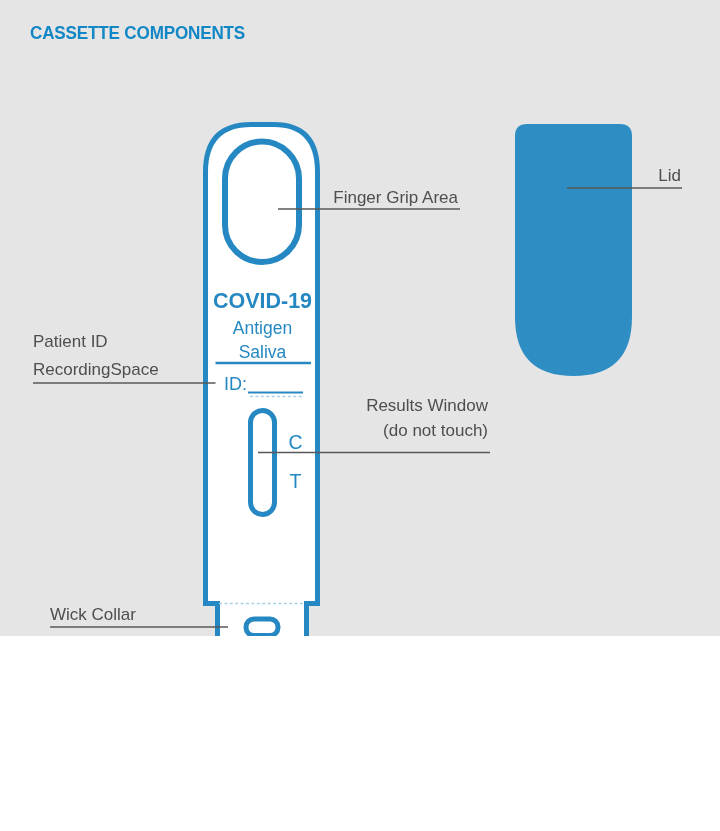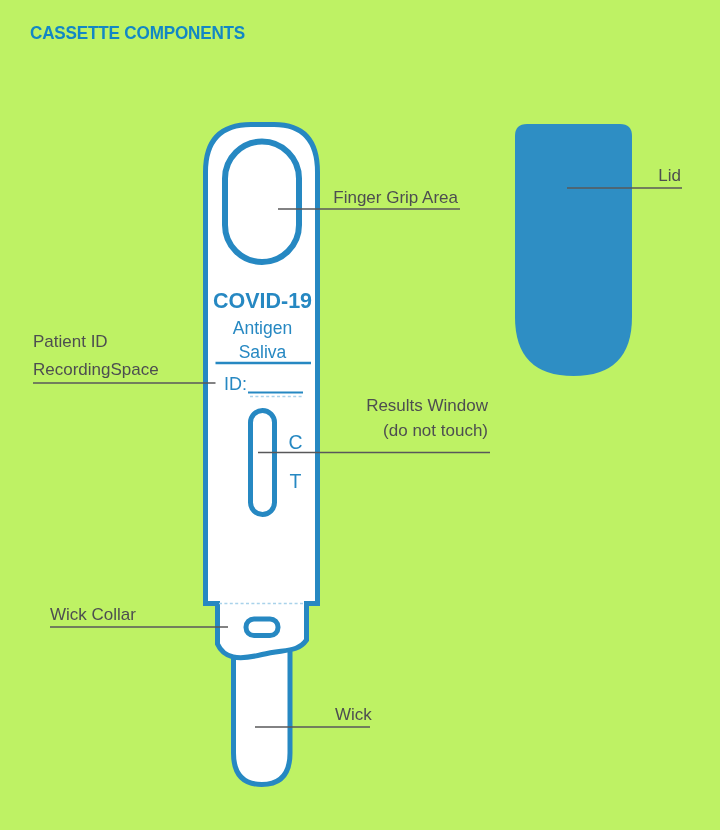--- a/index.html
+++ b/index.html
@@ -6,22 +6,22 @@
     --blue:#2688c2;
     --title-blue:#1287c5;
     --lid-fill:#2e8ec4;
     --label-gray:#4d4e50;
     --leader-gray:#58585a;
     --dash-blue:#a9d2ea;
   }
   html,body{margin:0;padding:0;background:#ffffff;}
   .canvas{
     position:relative;
-    width:720px;height:830px;
-    background:#bef264;
+    width:720px;height:636px;
+    background:#e5e5e5;
     font-family:"Liberation Sans", sans-serif;
     overflow:hidden;
   }
   .page-title{
     position:absolute;left:30px;top:22px;
     font-size:19px;font-weight:bold;color:var(--title-blue);
     letter-spacing:-0.2px;
     transform:scaleX(0.9);transform-origin:left top;
     white-space:nowrap;
   }

